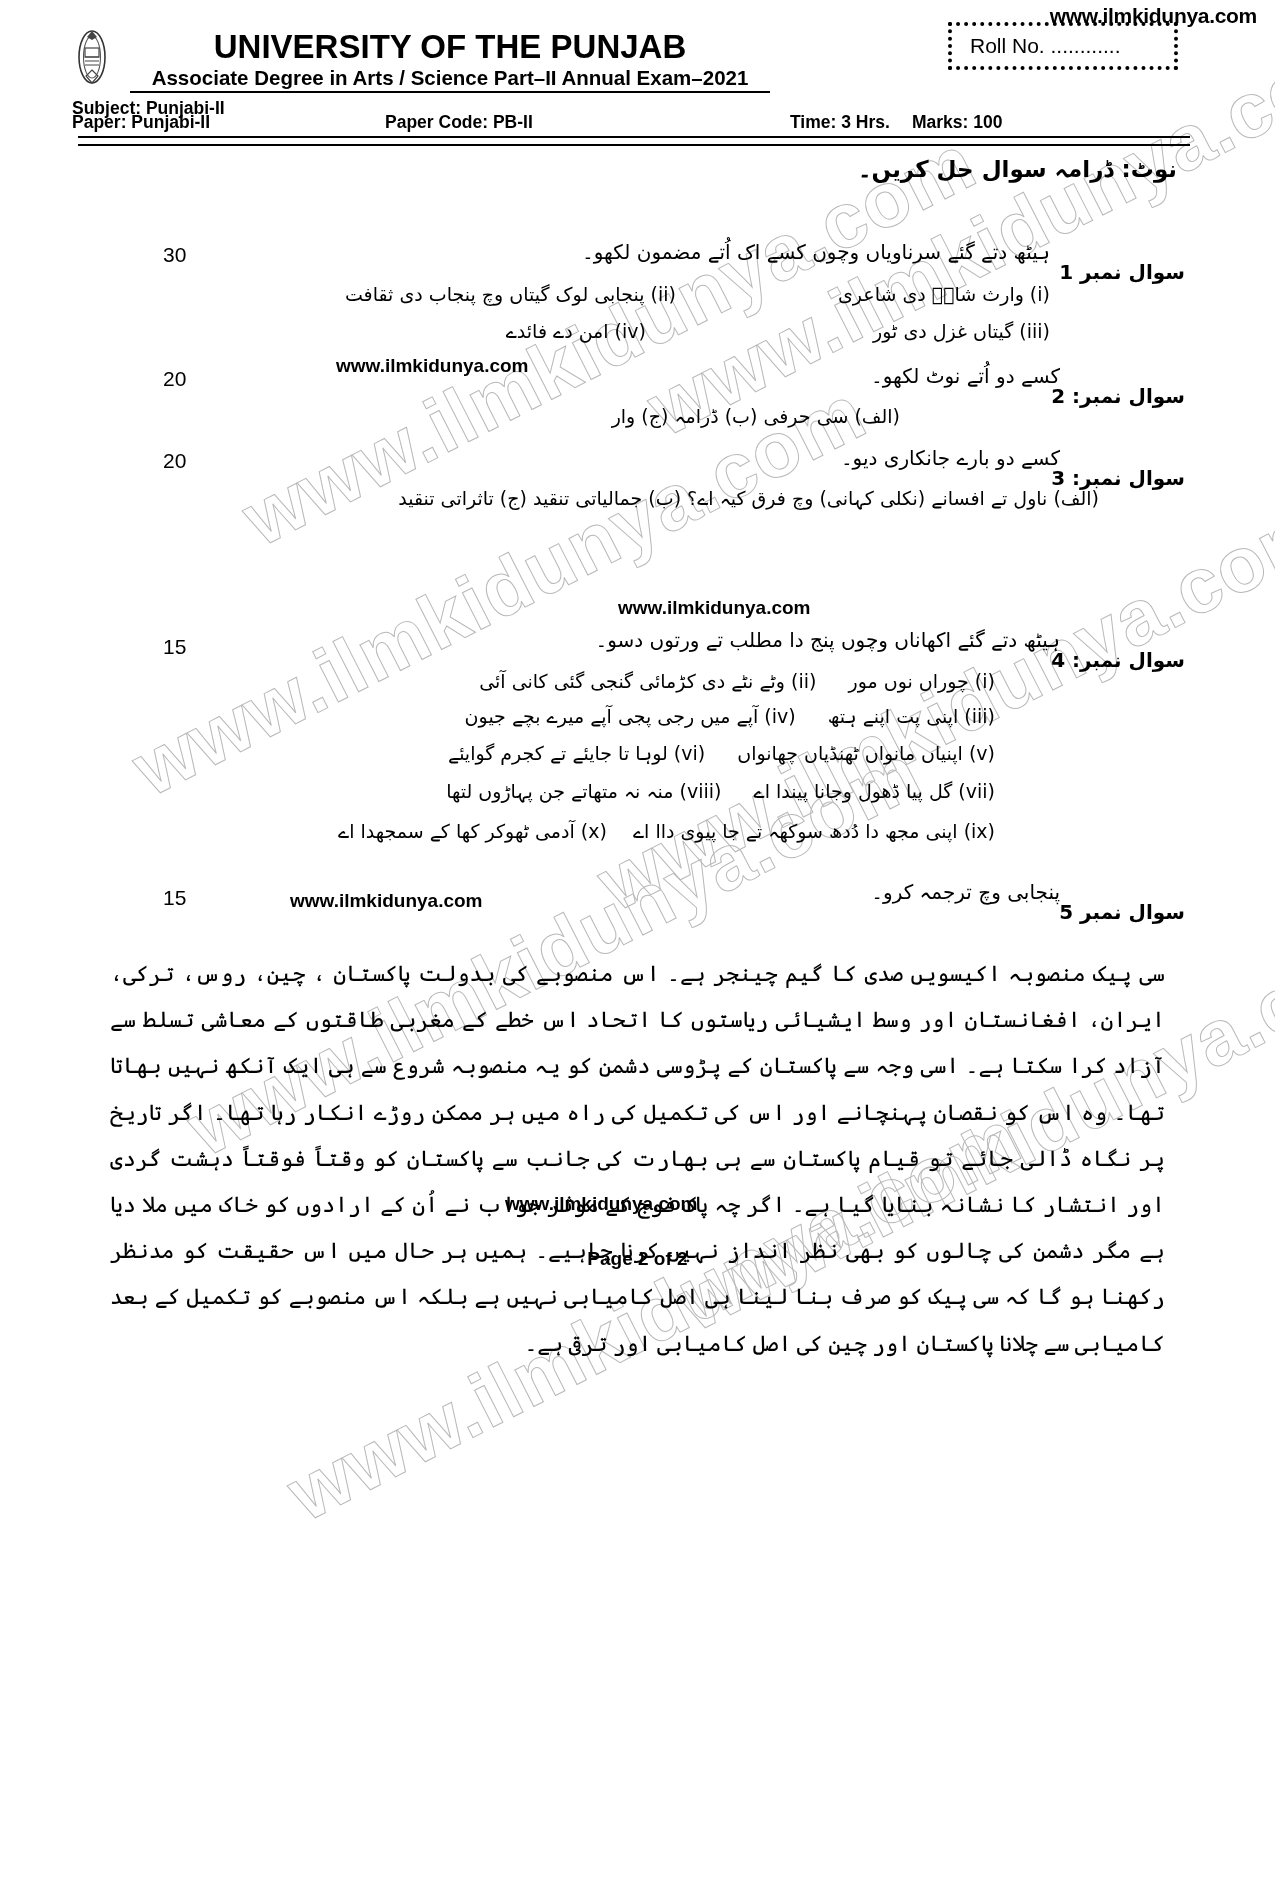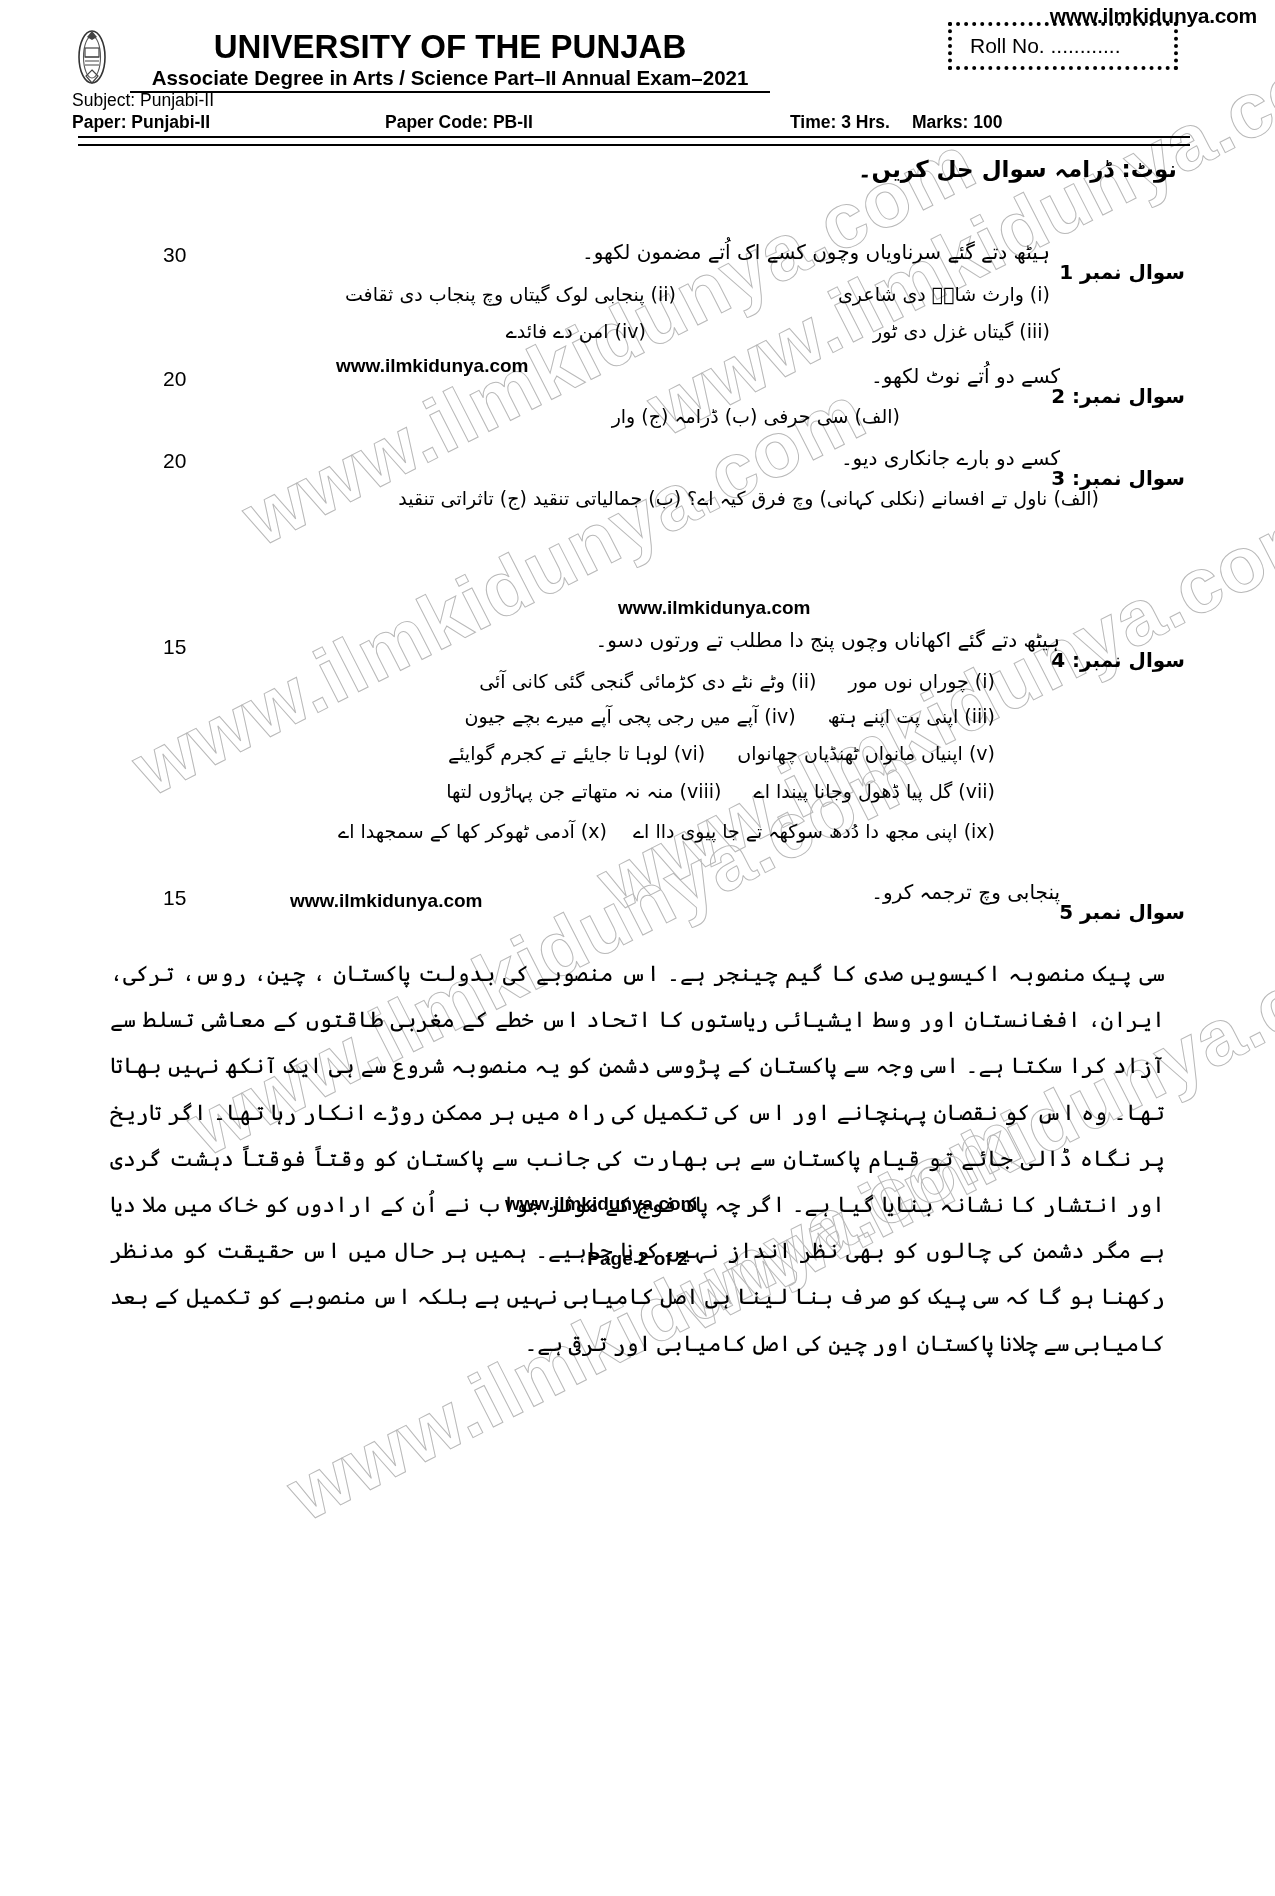--- a/index.html
+++ b/index.html
@@ -84,23 +84,23 @@
     display: flex;
     align-items: center;
     justify-content: flex-start;
     padding-left: 18px;
     box-sizing: border-box;
   }
   .rollno-label { font-size: 21px; font-weight: 400; }
 
   .subject-line {
     position: absolute;
-    left: 72px; top: 90px;
-    font-size: 17.5px;
-    font-weight: 400;
+    left: 72px; top: 98px;
+    font-size: 17.5px;
+    font-weight: 700;
   }
   .paper-line {
     position: absolute;
     left: 72px; top: 112px;
     font-size: 17.5px;
     font-weight: 700;
   }
   .papercode-line {
     position: absolute;
     left: 385px; top: 112px;

